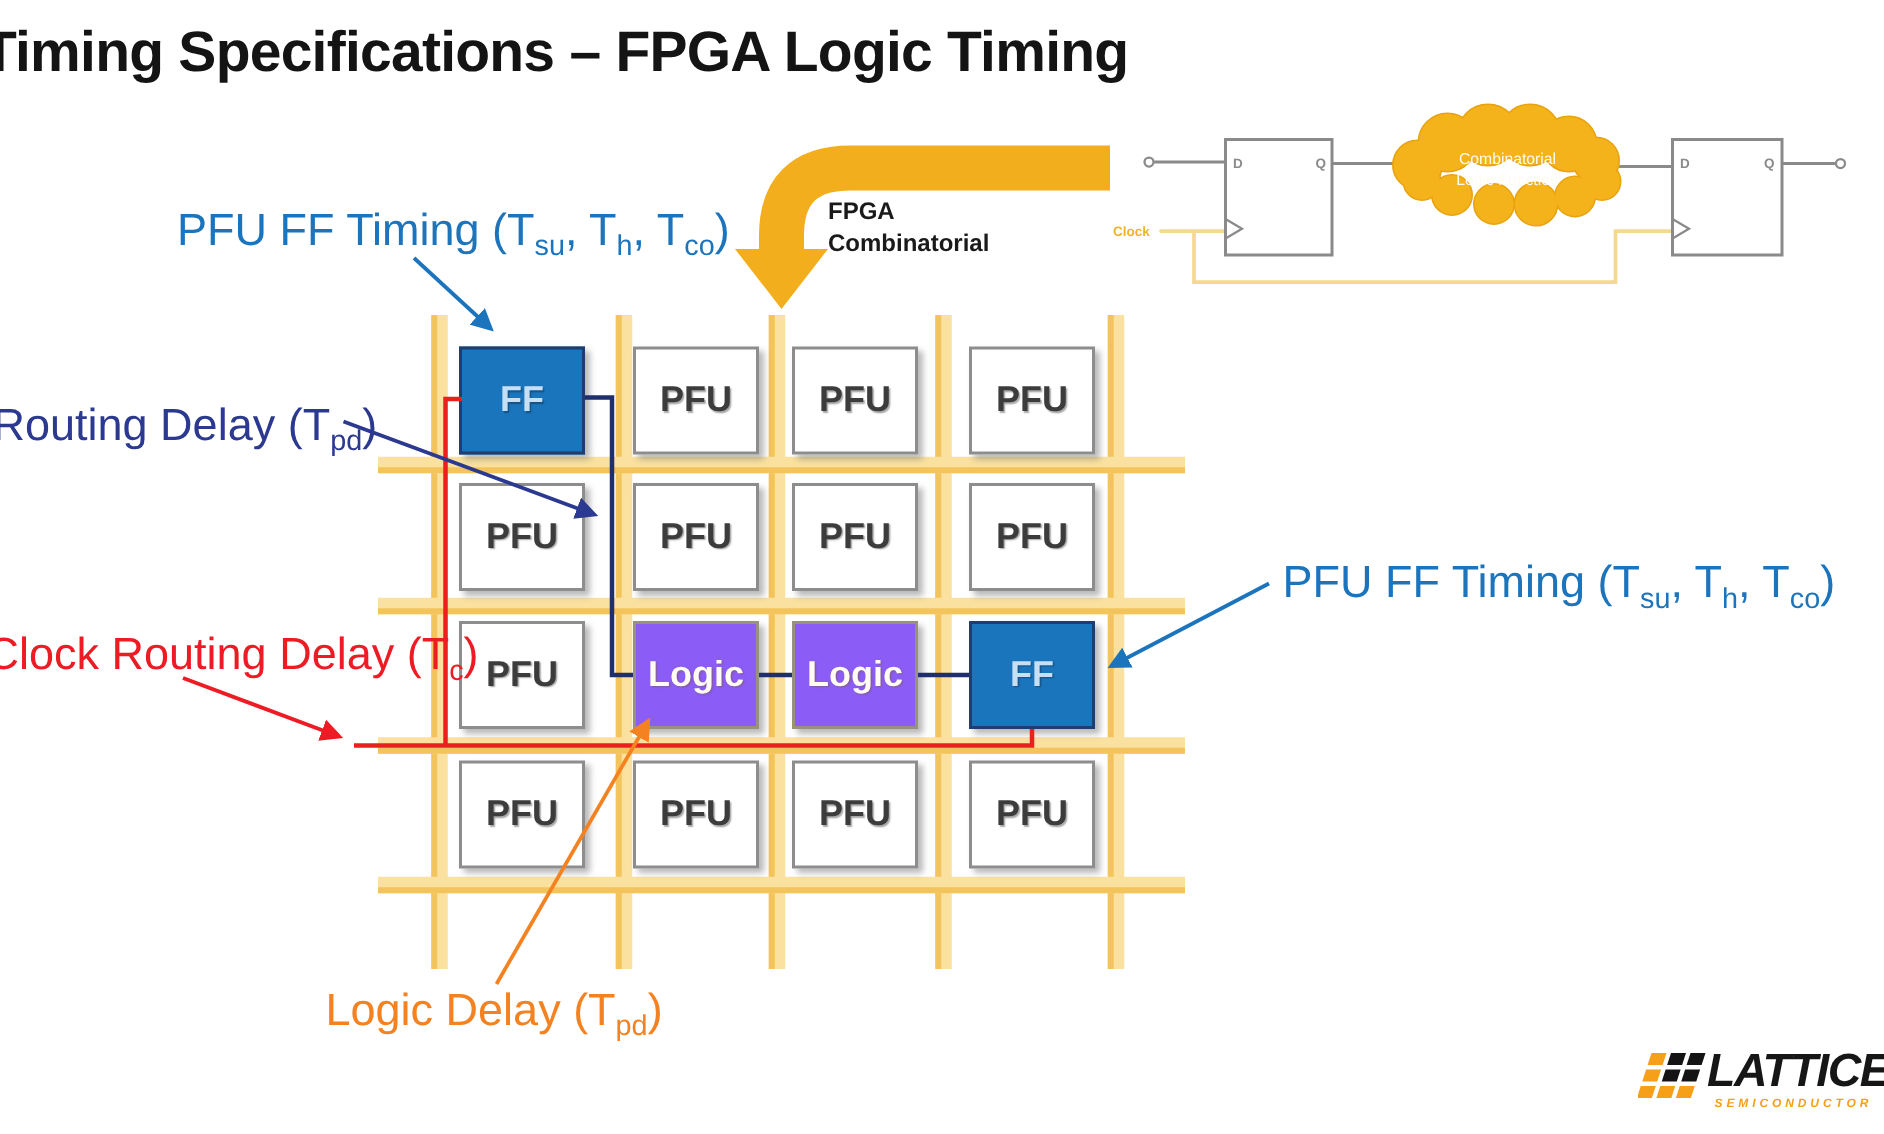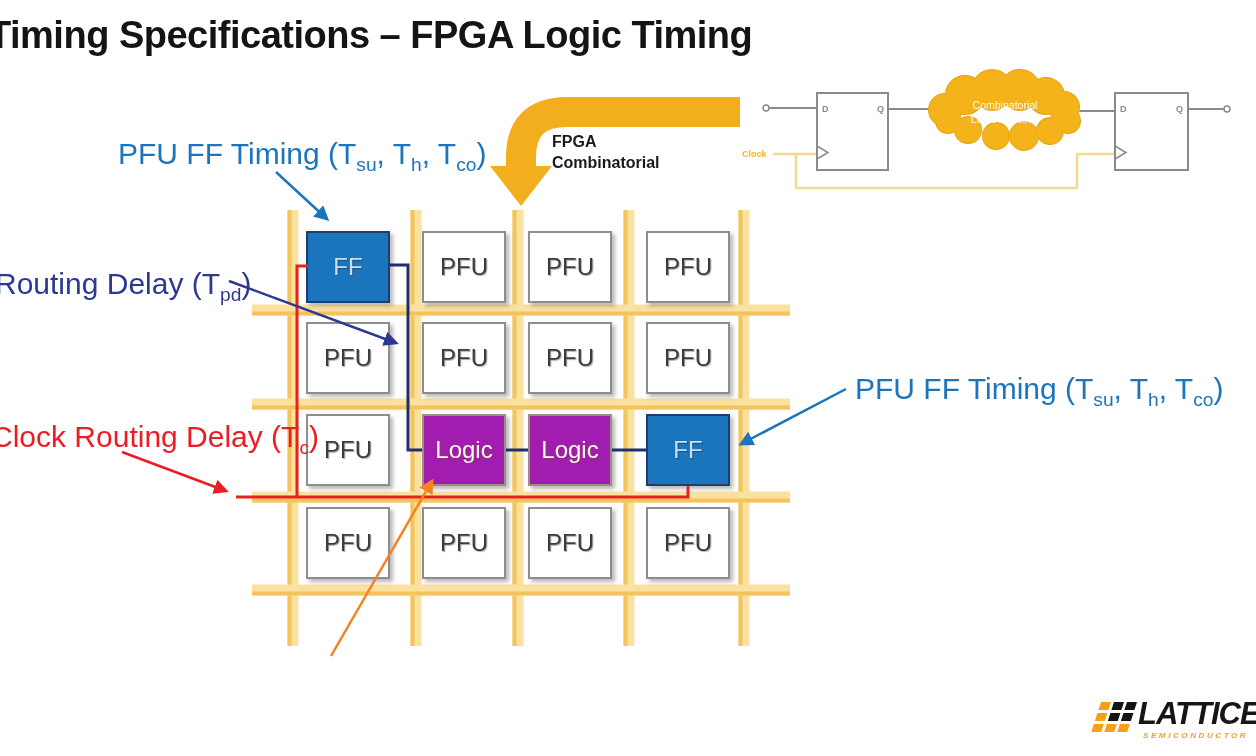--- a/index.html
+++ b/index.html
@@ -5,25 +5,25 @@
   html,body{margin:0;padding:0;background:#fff;}
   .stage{position:relative;width:1256px;height:756px;background:#fff;overflow:hidden;
          font-family:"Liberation Sans",sans-serif;}
   .title{position:absolute;left:-12px;top:14px;font-size:38px;font-weight:bold;
          color:#141414;letter-spacing:-0.5px;white-space:nowrap;}
   svg.layer{position:absolute;left:0;top:0;}
   .block{position:absolute;width:84px;height:72px;box-sizing:border-box;
          display:flex;align-items:center;justify-content:center;
          border:2px solid #8D8D8D;background:#fff;
          box-shadow:3px 3px 4px rgba(100,100,100,.45);
-         font-size:24px;font-weight:normal;color:#3C3C3C;
+         font-size:24px;font-weight:bold;color:#3C3C3C;
          text-shadow:1px 1px 1px rgba(0,0,0,.35);}
   .block.ff{background:#1B75BC;border-color:#1D3E6E;color:#C7DFF4;
             text-shadow:1px 1px 1px rgba(0,0,0,.3);}
-  .block.logic{background:#a21caf;border-color:#98917E;color:#FDFBF2;
+  .block.logic{background:#8b5cf6;border-color:#98917E;color:#FDFBF2;
             text-shadow:1px 1px 1px rgba(120,90,0,.35);}
   .lbl{position:absolute;font-size:30px;white-space:nowrap;}
   .lbl sub{font-size:64%;}
   .lbl.blue{color:#1C75BC;}
   .lbl.navy{color:#2B3990;}
   .lbl.red{color:#ED1C24;}
   .lbl.orange{color:#F58220;}
   .impl{position:absolute;left:552px;top:131px;font-size:16px;font-weight:bold;
         color:#1A1A1A;line-height:21px;}
   .logo{position:absolute;left:1092px;top:700px;width:170px;height:46px;}
@@ -179,20 +179,23 @@
   </div>
 
   <div class="lbl red" style="left:-9px;top:420px;">
     <span>Clock Routing Delay (T</span><sub>c</sub><span>)</span>
   </div>
 
   <div class="lbl blue" style="left:855px;top:372px;">
     <span>PFU FF Timing (T</span><sub>su</sub><span>, T</span><sub>h</sub><span>, T</span><sub>co</sub><span>)</span>
   </div>
 
+  <div class="lbl orange" style="left:217px;top:657px;">
+    <span>Logic Delay (T</span><sub>pd</sub><span>)</span>
+  </div>
 
   <div class="impl">
     <div>FPGA</div>
     <div>Combinatorial</div>
   </div>
 
   <div class="logo">
     <svg width="46" height="36">
       <g transform="translate(9,2) skewX(-18)">
         <rect x="0" y="0" width="10" height="8" fill="#F6A01A"></rect>

